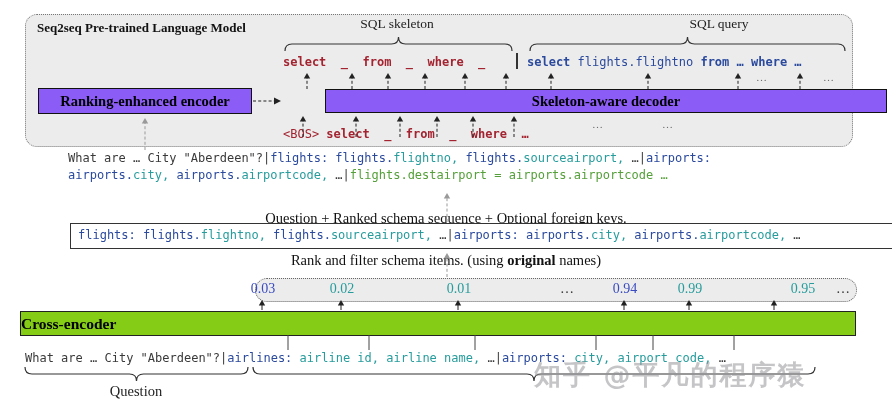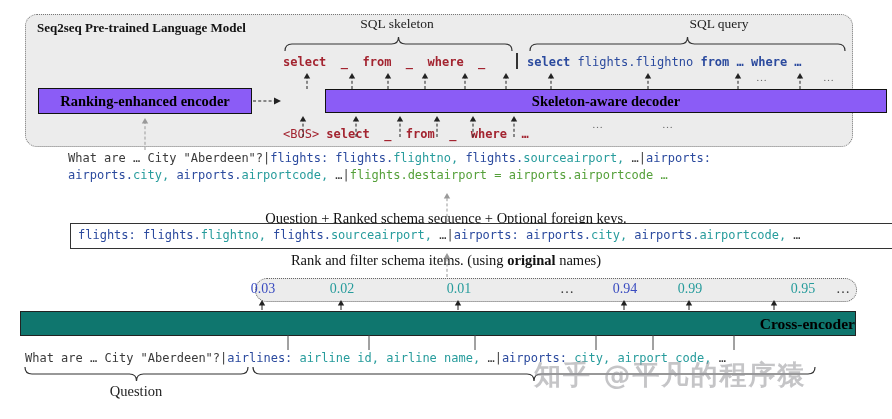--- a/index.html
+++ b/index.html
@@ -9,22 +9,22 @@
   .outer-box{position:absolute;left:25px;top:14px;width:826px;height:131px;background:#ececec;
              border:1.5px dotted #777;border-radius:12px;}
   .green-box{position:absolute;background:#8b5cf6;border:1.6px solid #111;text-align:center;
              font-weight:bold;font-size:14.5px;color:#000;font-family:"Liberation Serif",serif;}
   .enc-box{left:38px;top:88px;width:212px;height:24px;line-height:24px;}
   .dec-box{left:285px;top:89px;width:560px;height:22px;line-height:22px;margin-left:40px;}
   .ranked-box{position:absolute;left:22px;top:223px;width:844px;height:24px;background:#fff;
               border:1.5px solid #333;margin-left:48px;}
   .pill{position:absolute;left:255px;top:278px;width:600px;height:22px;background:#ececec;
         border:1.4px dotted #666;border-radius:12px;}
-  .yellow-box{position:absolute;left:20px;top:311px;width:834px;height:23px;background:#0f766e;
-              border:1.5px solid #222;text-align:right;font-weight:bold;font-size:15.5px;
+  .yellow-box{position:absolute;left:20px;top:311px;width:834px;height:23px;background:#84cc16;
+              border:1.5px solid #222;text-align:left;font-weight:bold;font-size:15.5px;
               line-height:23px;color:#000;}
   
   .title{position:absolute;left:37px;top:20px;font-weight:bold;font-size:13px;color:#111;}
   .brace-label{position:absolute;font-size:13.5px;color:#222;text-align:center;}
   .mono-row{position:absolute;font-family:"DejaVu Sans Mono",monospace;font-size:12px;
             white-space:pre;color:#333;}
   .tok{white-space:pre;}
   .b{font-weight:bold;}
   .c-red{color:#a32430;} .c-blue{color:#2b4a9e;} .c-teal{color:#279c9c;}
   .c-green{color:#55a03a;} .c-dark{color:#3a3a3a;}

